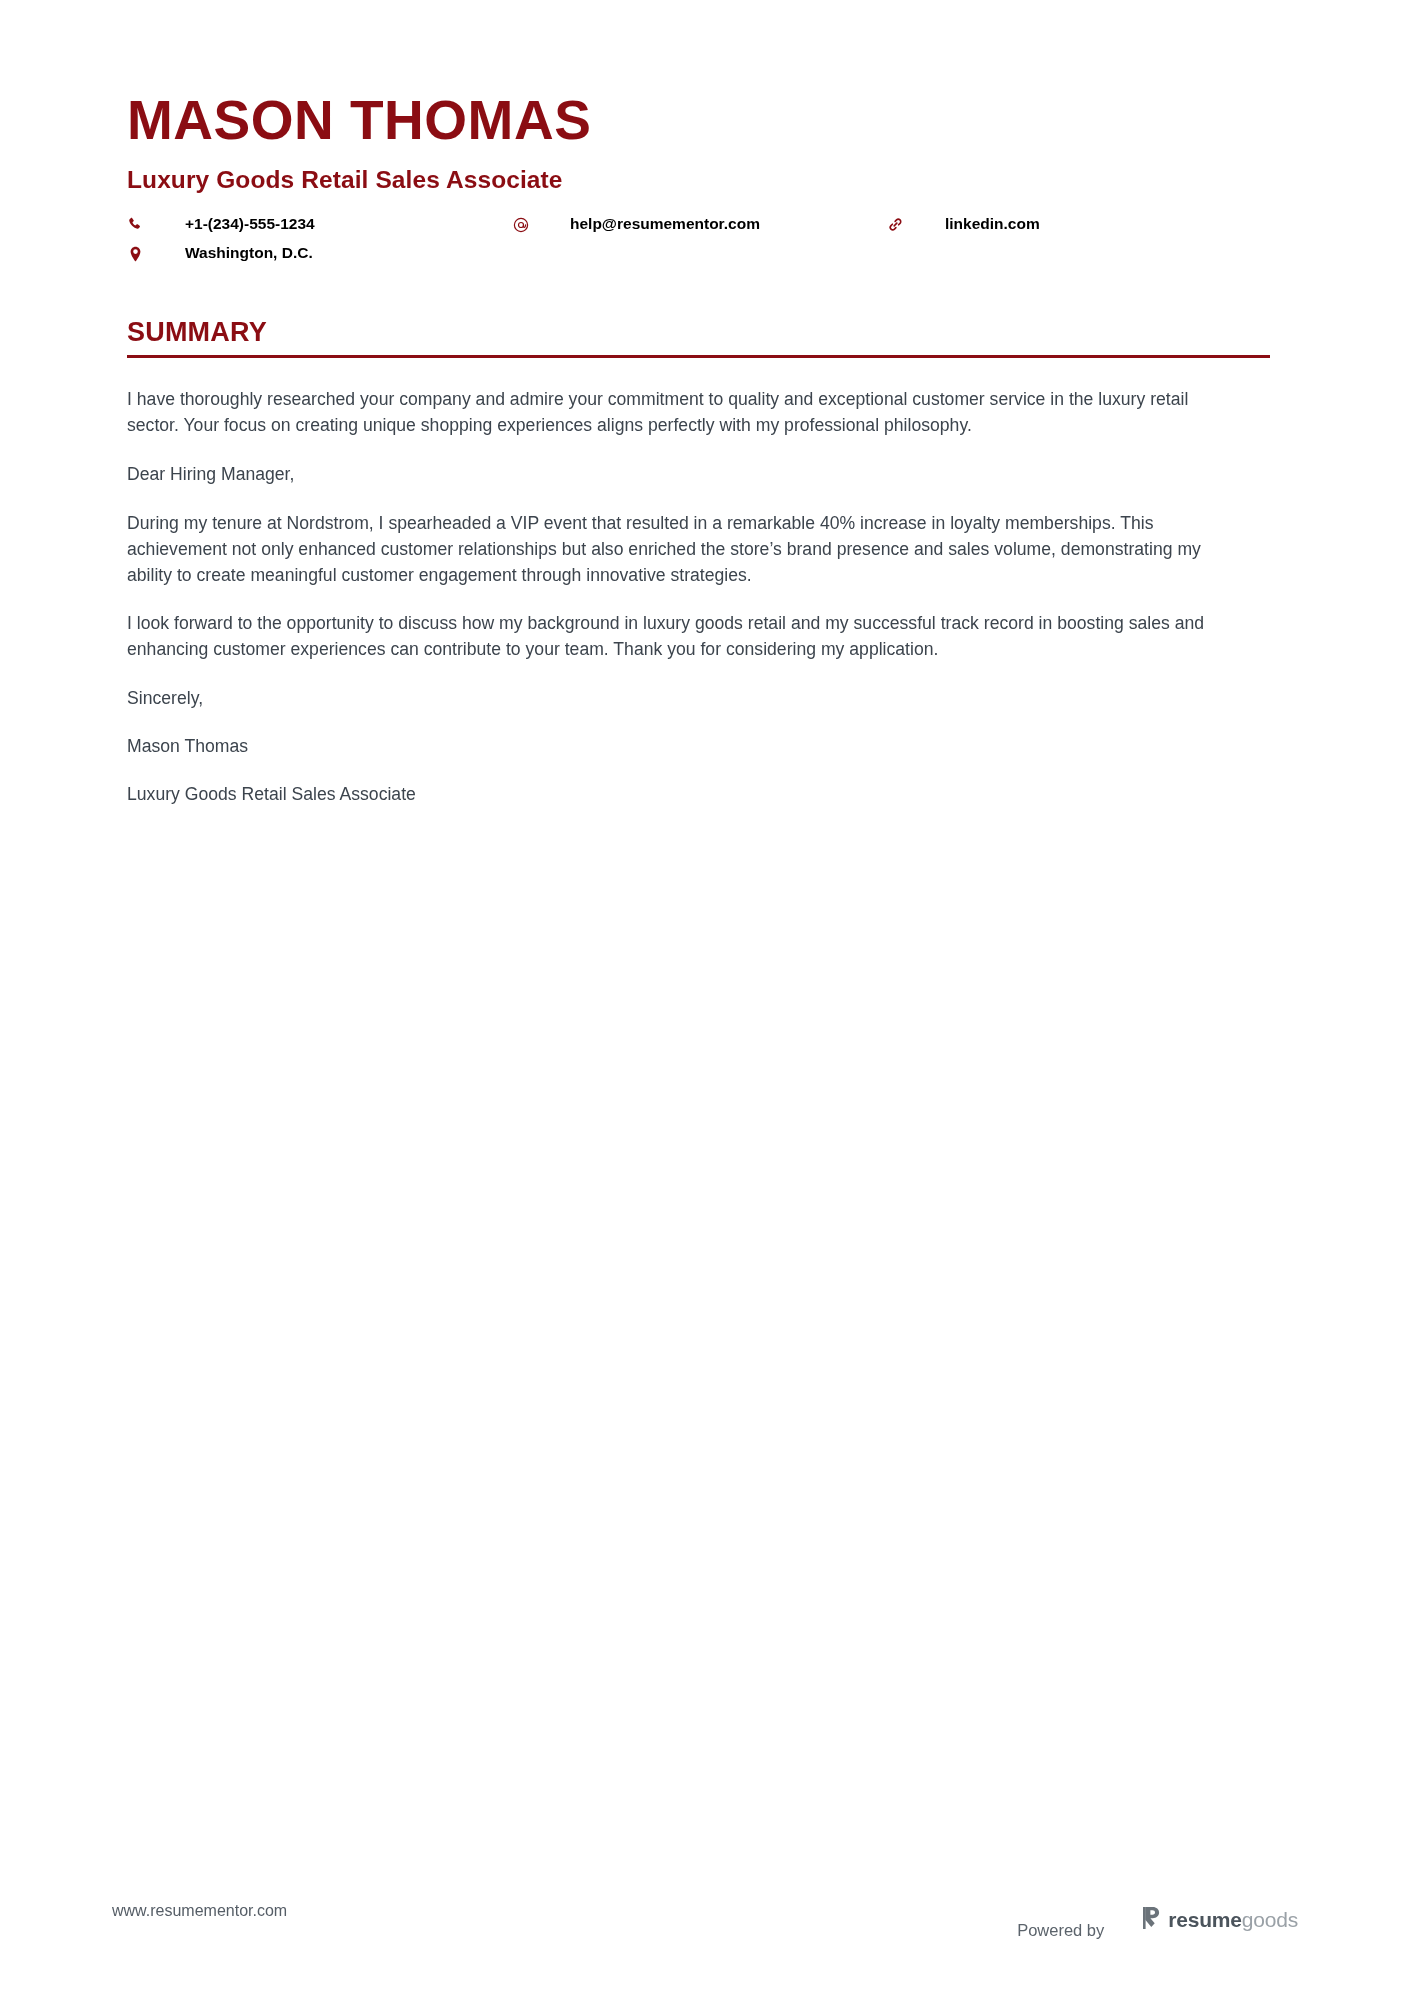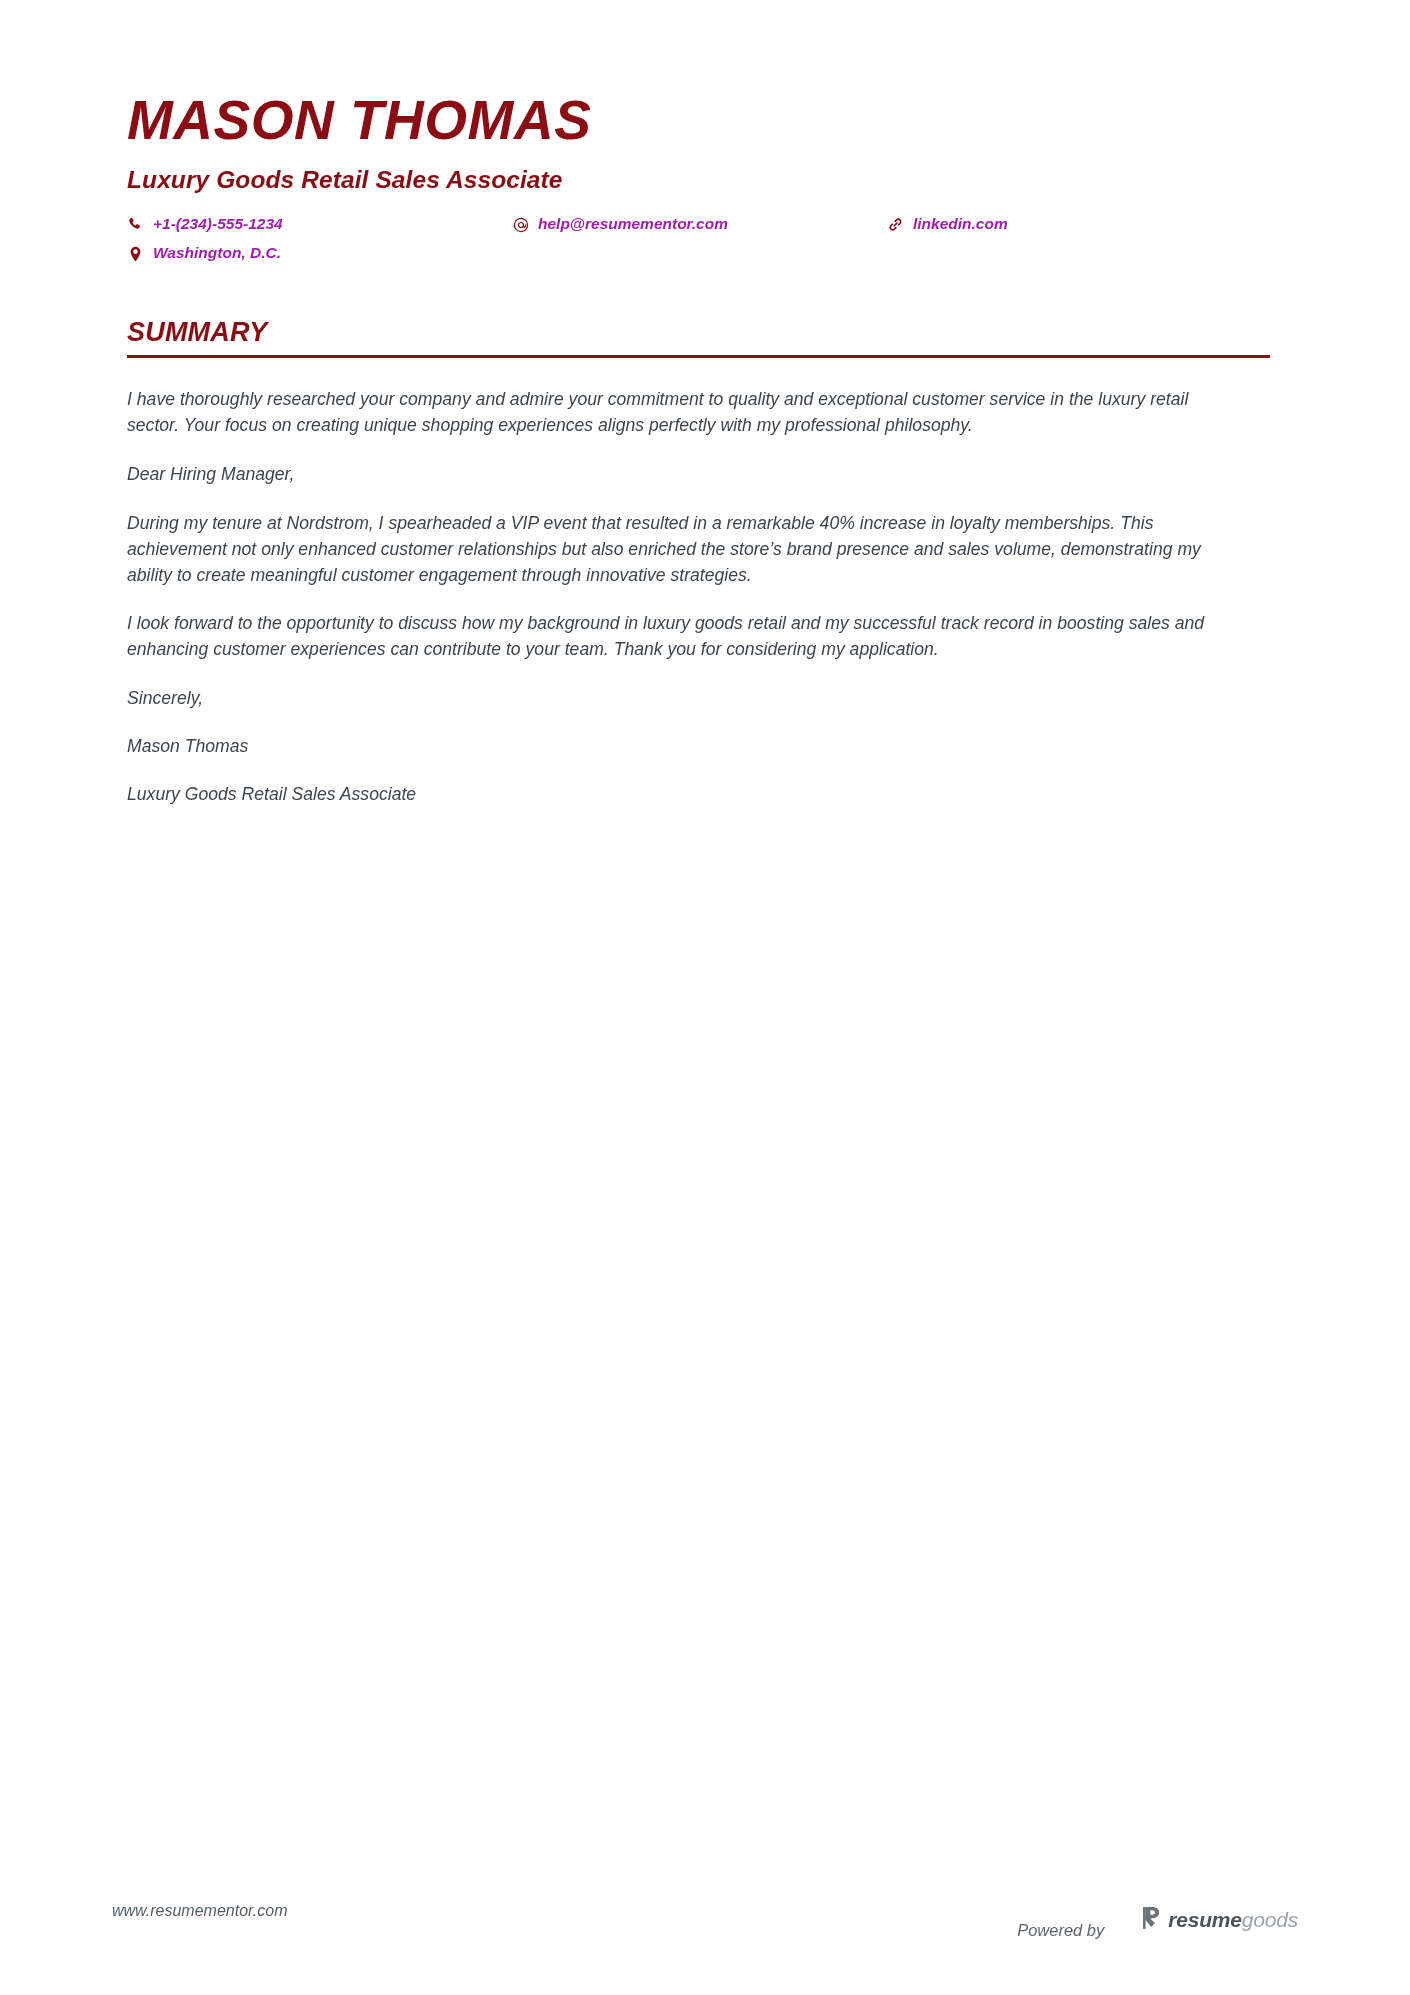--- a/index.html
+++ b/index.html
@@ -11,21 +11,20 @@
     font-family: "Liberation Sans", sans-serif;
     -webkit-font-smoothing: antialiased;
   }
   .page {
     position: relative;
     width: 1410px;
     height: 1995px;
     background: #ffffff;
     box-sizing: border-box;
     overflow: hidden;
-    font-style: italic;
   }
   .content {
     position: absolute;
     left: 127px;
     top: 0;
     width: 1150px;
   }
 
   
   .header {
@@ -55,24 +54,25 @@
     display: flex;
     flex-wrap: wrap;
     width: 940px;
     row-gap: 12px;
   }
   .contact-item {
     display: flex;
     align-items: flex-start;
     font-size: 15.5px;
     font-weight: 700;
-    color: #a21caf;
+    color: #000000;
     line-height: 1.1;
     box-sizing: border-box;
     padding-right: 10px;
+    gap: 32px;
   }
   .contact-item.w-phone   { width: 385px; }
   .contact-item.w-email   { width: 375px; }
   .contact-item.w-link    { width: 180px; }
   .contact-item.w-loc     { width: 385px; }
 
   .c-icon {
     display: inline-flex;
     align-items: center;
     justify-content: center;

